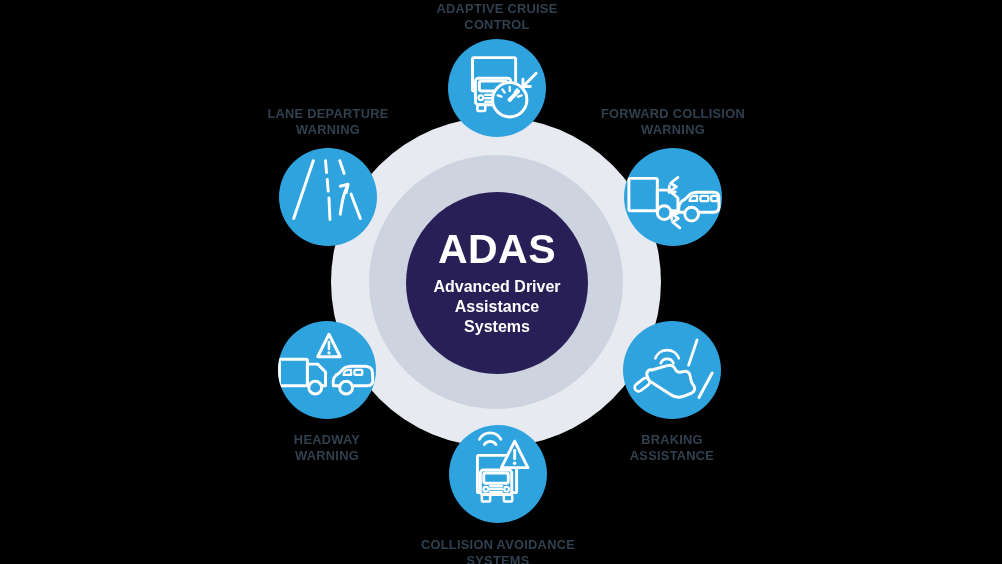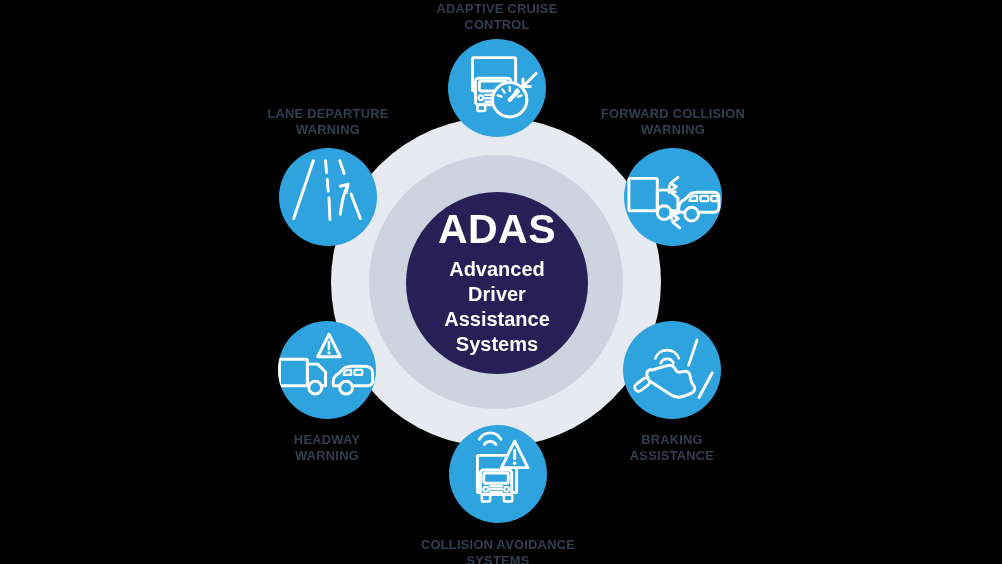--- a/index.html
+++ b/index.html
@@ -20,21 +20,21 @@
     display: flex; flex-direction: column; align-items: center; justify-content: center;
     text-align: center;
   }
   .center-title {
     color: var(--center-text, #FFFFFF);
     font-size: 41px; font-weight: 700; letter-spacing: 0.5px; line-height: 1;
   }
   .center-sub {
     color: var(--center-text, #FFFFFF);
     width: 150px; margin-top: 7px;
-    font-size: 20px; font-weight: 700; line-height: 1.25;
+    font-size: 16px; font-weight: 700; line-height: 1.25;
   }
   .node {
     width: 98px; height: 98px;
     background: var(--blue, #2EA3DE);
     overflow: hidden;
     display: flex; align-items: center; justify-content: center;
   }
   .node svg { width: 98px; height: 98px; display: block; color: var(--stroke, #FFFFFF); }
   .icon .mask { fill: var(--blue, #2EA3DE); }
   .node--acc { left: 448px; top: 39px; }

